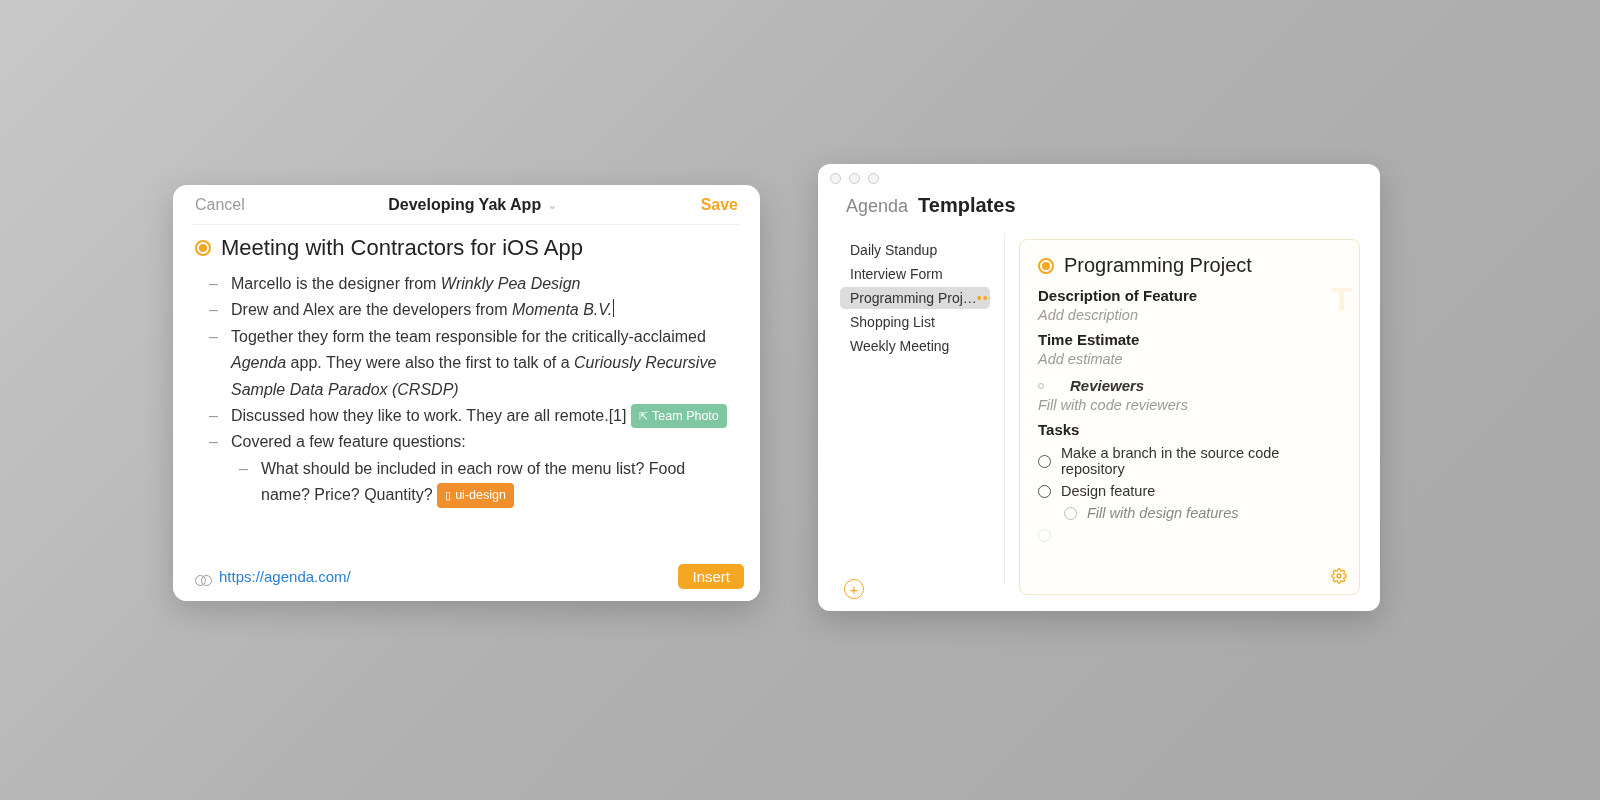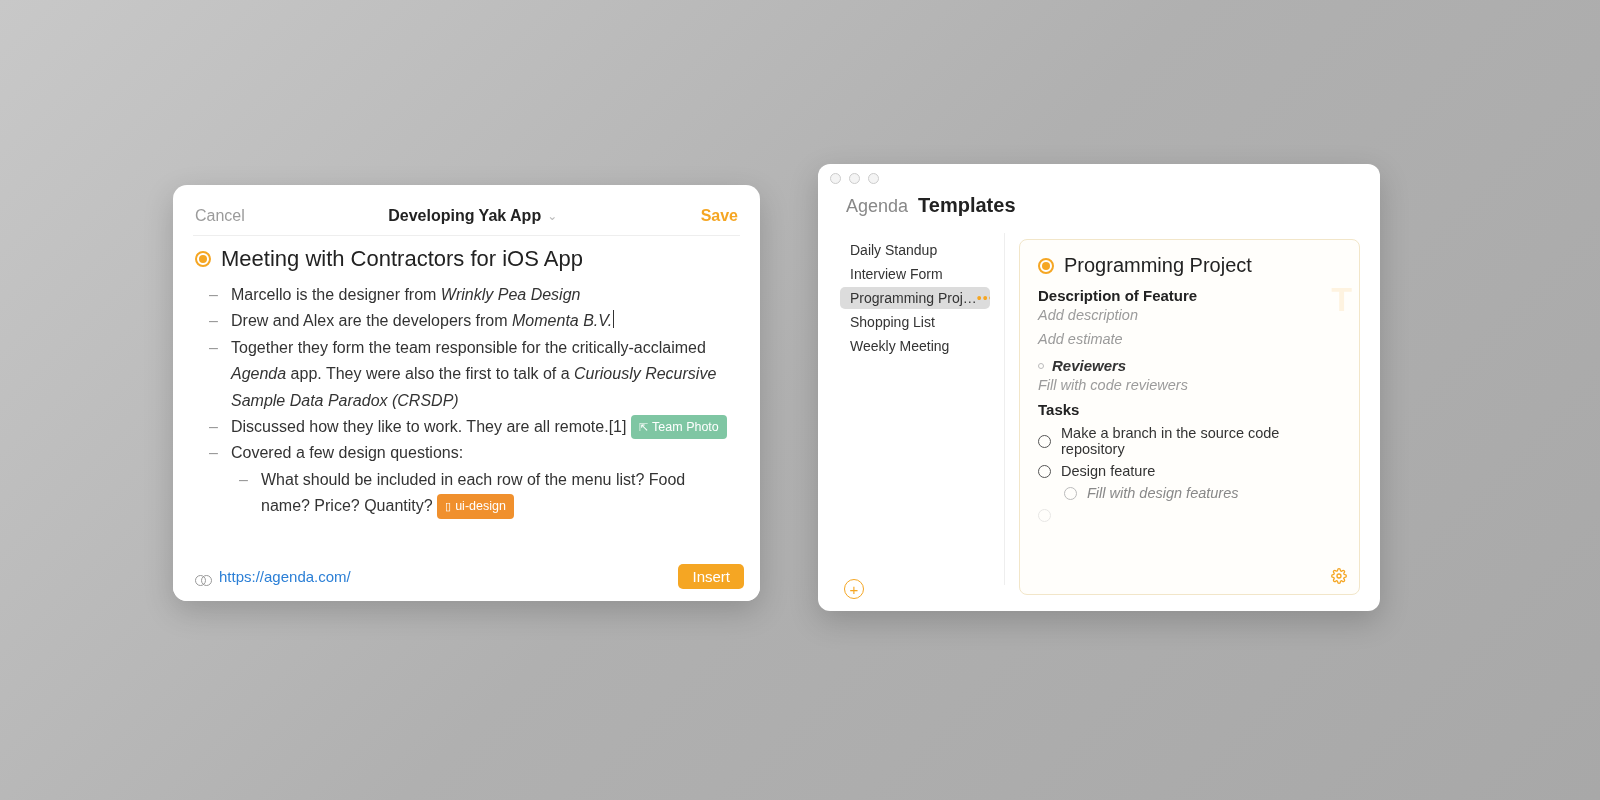--- a/index.html
+++ b/index.html
@@ -18,21 +18,21 @@
     left: 173px; top: 185px;
     width: 587px; height: 416px;
     background: #ffffff;
     border-radius: 14px;
     box-shadow: 0 10px 30px rgba(0,0,0,0.18);
     display: flex; flex-direction: column;
     overflow: hidden;
   }
   .cl-header {
     display: flex; align-items: flex-end; justify-content: space-between;
-    padding: 22px 22px 10px 22px;
+    padding: 11px 22px 10px 22px;
     font-size: 16px;
   }
   .cl-cancel { color: #9b9b9b; cursor: pointer; }
   .cl-title-wrap { display: flex; align-items: center; gap: 6px; }
   .cl-title { font-weight: 600; color: #222; }
   .chev { color: #bbb; font-size: 12px; }
   .cl-save { color: #f5a623; font-weight: 600; cursor: pointer; }
   .cl-divider {
     height: 1px; background: #eee; margin: 0 20px 6px 20px;
   }
@@ -140,21 +140,21 @@
     position:absolute; right:6px; top:40px; font-size:34px; font-weight:700;
     color: rgba(245,166,35,0.12); letter-spacing:1px;
     pointer-events:none;
   }
   .tmpl-title-row { display:flex; align-items:center; gap:10px; margin-bottom:10px;}
   .tmpl-title { font-size:20px; color:#222; }
   .sect-h { font-weight:700; font-size:15px; color:#222; margin-top:8px;}
   .placeholder { font-style:italic; color:#9b9b9b; font-size:14.5px; margin:3px 0 8px 0;}
   .rev-row { display:flex; align-items:center; gap:6px; margin-top:10px;}
   .rev-bullet { width:6px; height:6px; border:1px solid #bbb; border-radius:50%; margin-right:2px;}
-  .rev-label { font-weight:700; font-style:italic; font-size:15px;}
+  .rev-label { font-weight:700; font-style:italic; font-size:15px;margin-left:18px;}
   .task-list { margin-top:4px; font-size:14.5px; color:#333;}
   .task-row { display:flex; align-items:center; gap:10px; padding:3px 0;}
   .task-row.indent { padding-left:26px; }
   .task-row.faded { opacity:0.35; }
   .circ { width:13px; height:13px; border:1.5px solid #555; border-radius:50%; flex-shrink:0;}
   .circ.light { border-color:#bbb;}
   .task-text.italic { font-style:italic; color:#888;}
   .gear {
     position:absolute; right:12px; bottom:10px; width:16px; height:16px;
     display:flex; align-items:center; justify-content:center; color:#f5a623; cursor:pointer;
@@ -199,21 +199,21 @@
       <li>
           <span class="li-body">
         <span>Discussed how they like to work. They are all remote.[1]  </span>
         <span class="chip-green">
               <span class="chip-icon">⇱</span>
               <span>Team Photo</span>
             </span>
       </span>
         </li>
       <li>
-          <span class="li-body">Covered a few design questions:</span>
+          <span class="li-body">Covered a few feature questions:</span>
         </li>
       <li class="nested">
           <span class="li-body">
         <span>What should be included in each row of the menu list? Food name? Price? Quantity?  </span>
         <span class="chip-orange">
               <span class="chip-icon">▯</span>
               <span>ui-design</span>
             </span>
       </span>
         </li>
@@ -261,20 +261,21 @@
     </div>
     <div class="vsep"></div>
     <div class="tmpl-pane">
       <span class="watermark">T</span>
       <div class="tmpl-title-row">
         <span class="dot"></span>
         <span class="tmpl-title">Programming Project</span>
       </div>
       <div class="sect-h">Description of Feature</div>
       <div class="placeholder">Add description</div>
+      <div class="sect-h">Time Estimate</div>
       <div class="placeholder">Add estimate</div>
       <div class="rev-row">
         <span class="rev-bullet"></span>
         <span class="rev-label">Reviewers</span>
       </div>
       <div class="placeholder">Fill with code reviewers</div>
       <div class="sect-h">Tasks</div>
       <div class="task-list">
         <div class="task-row">
             <span class="circ"></span>

